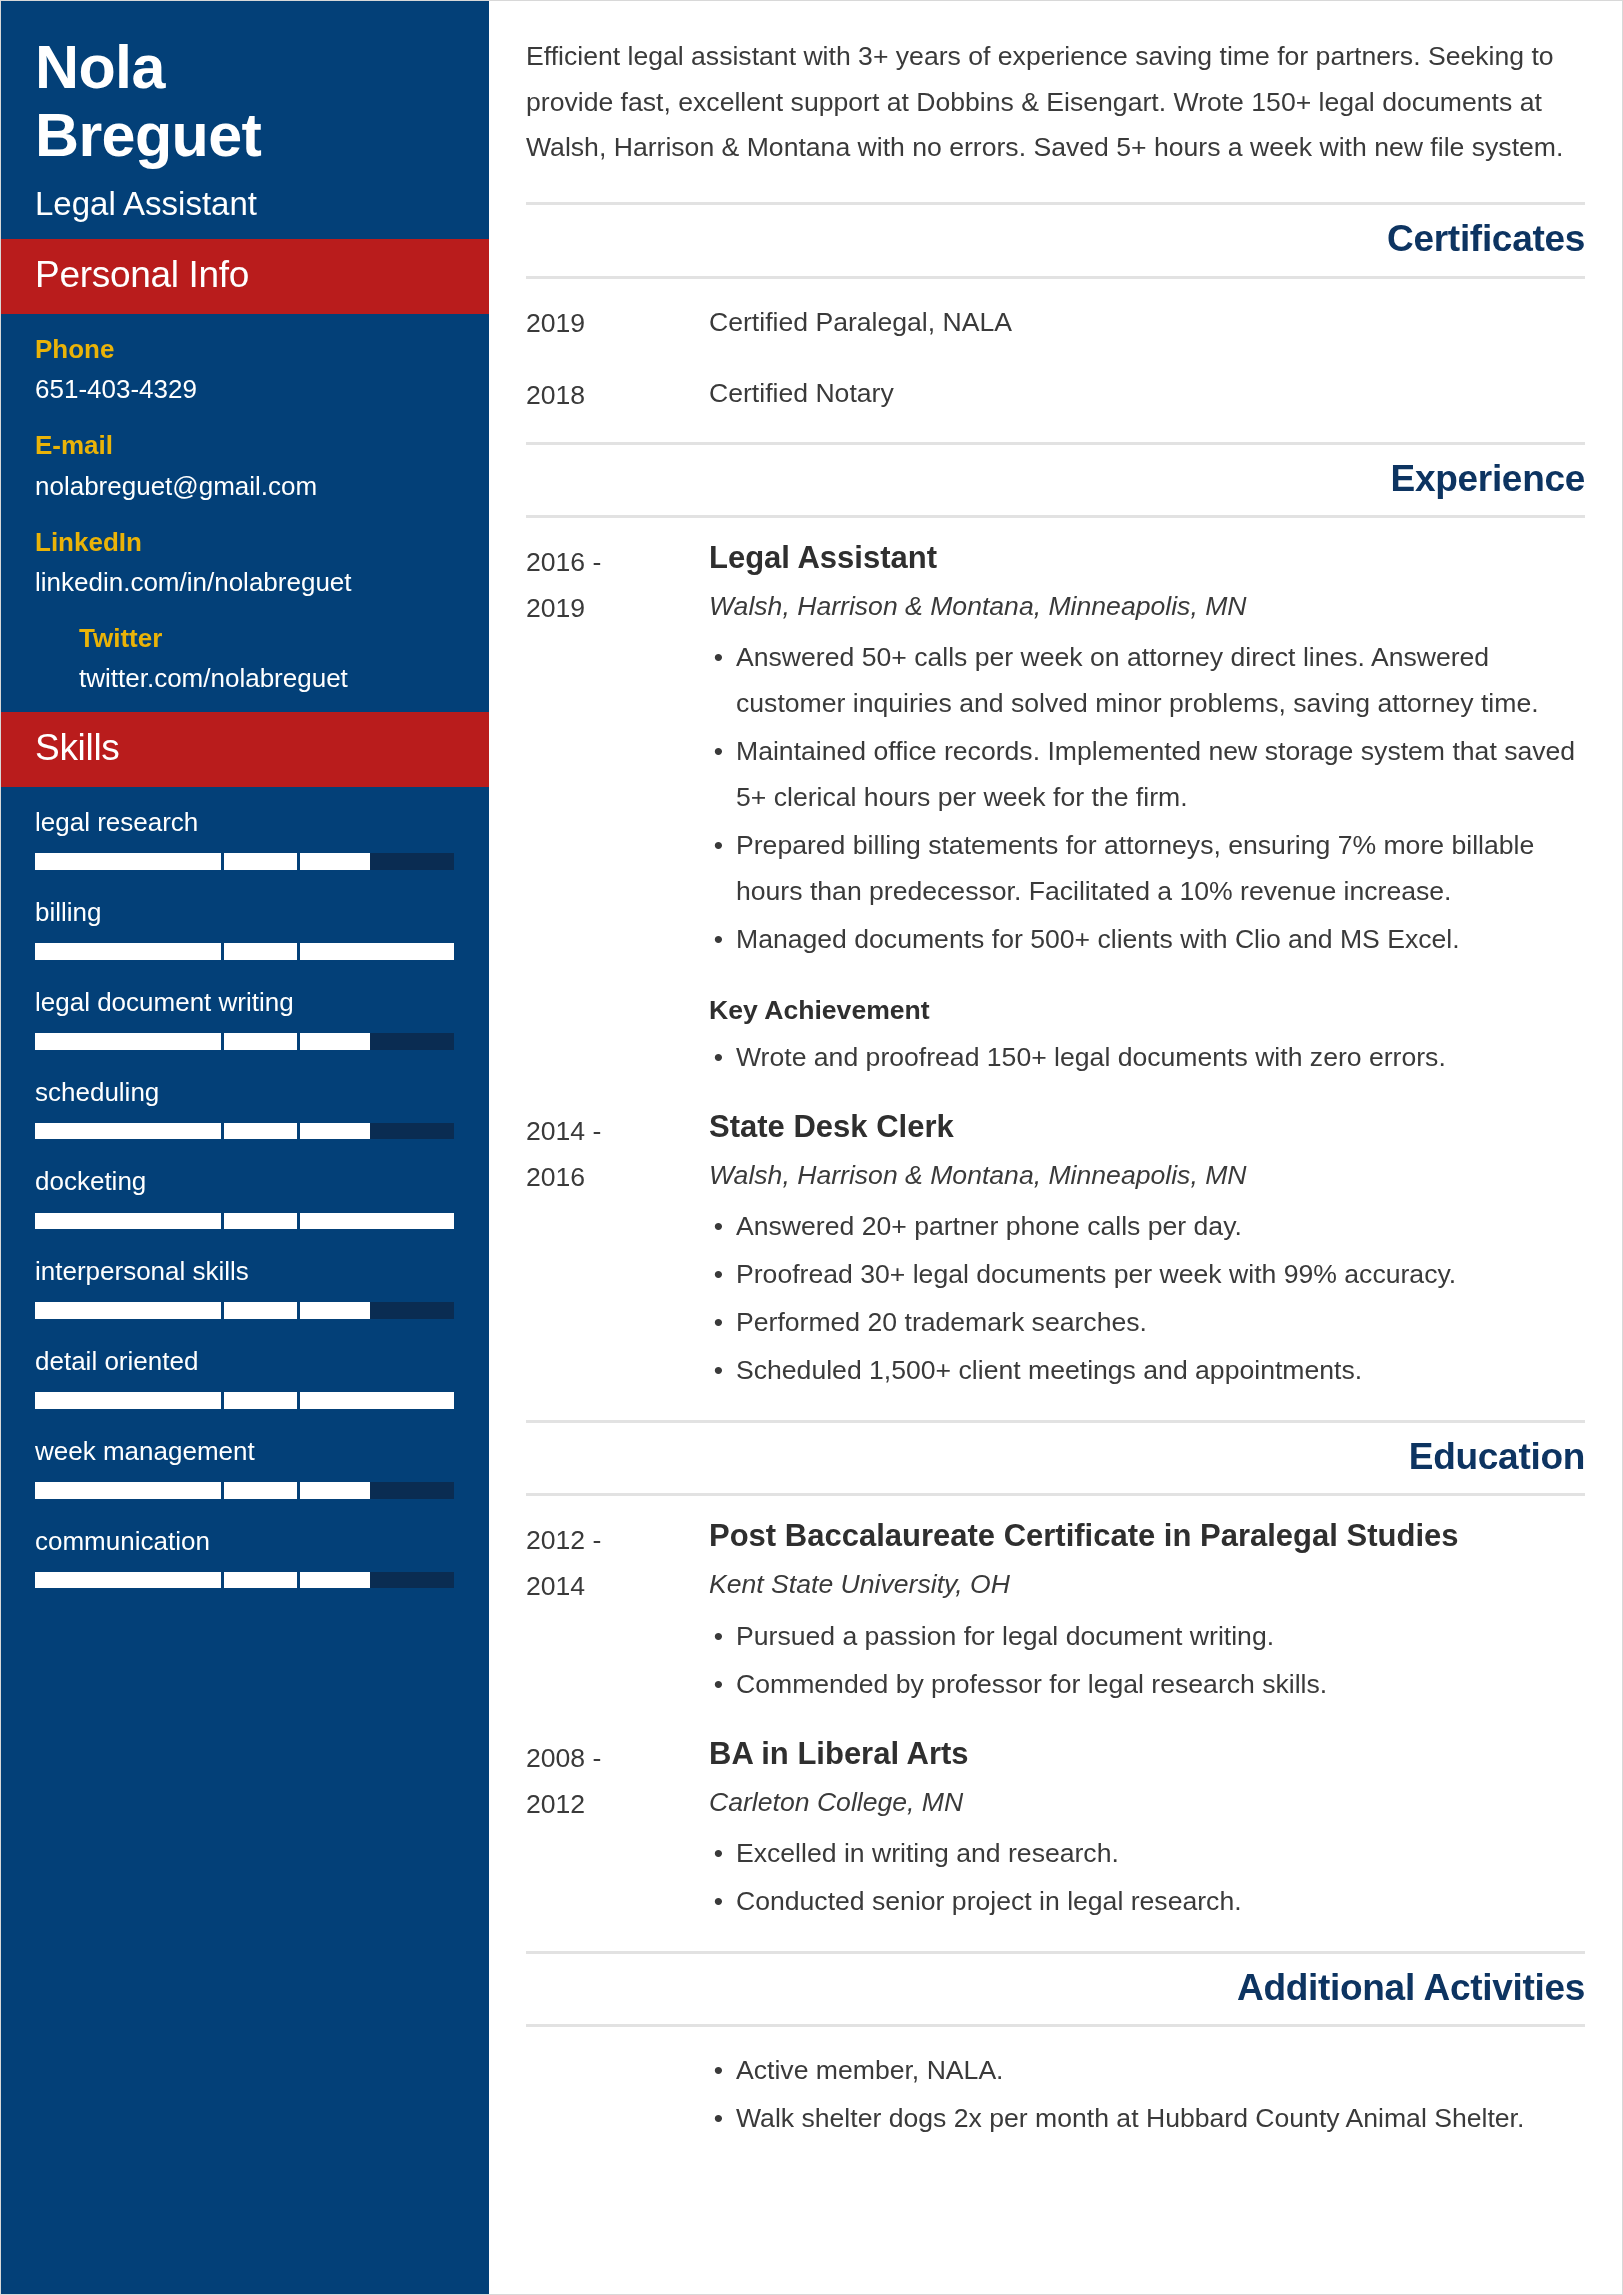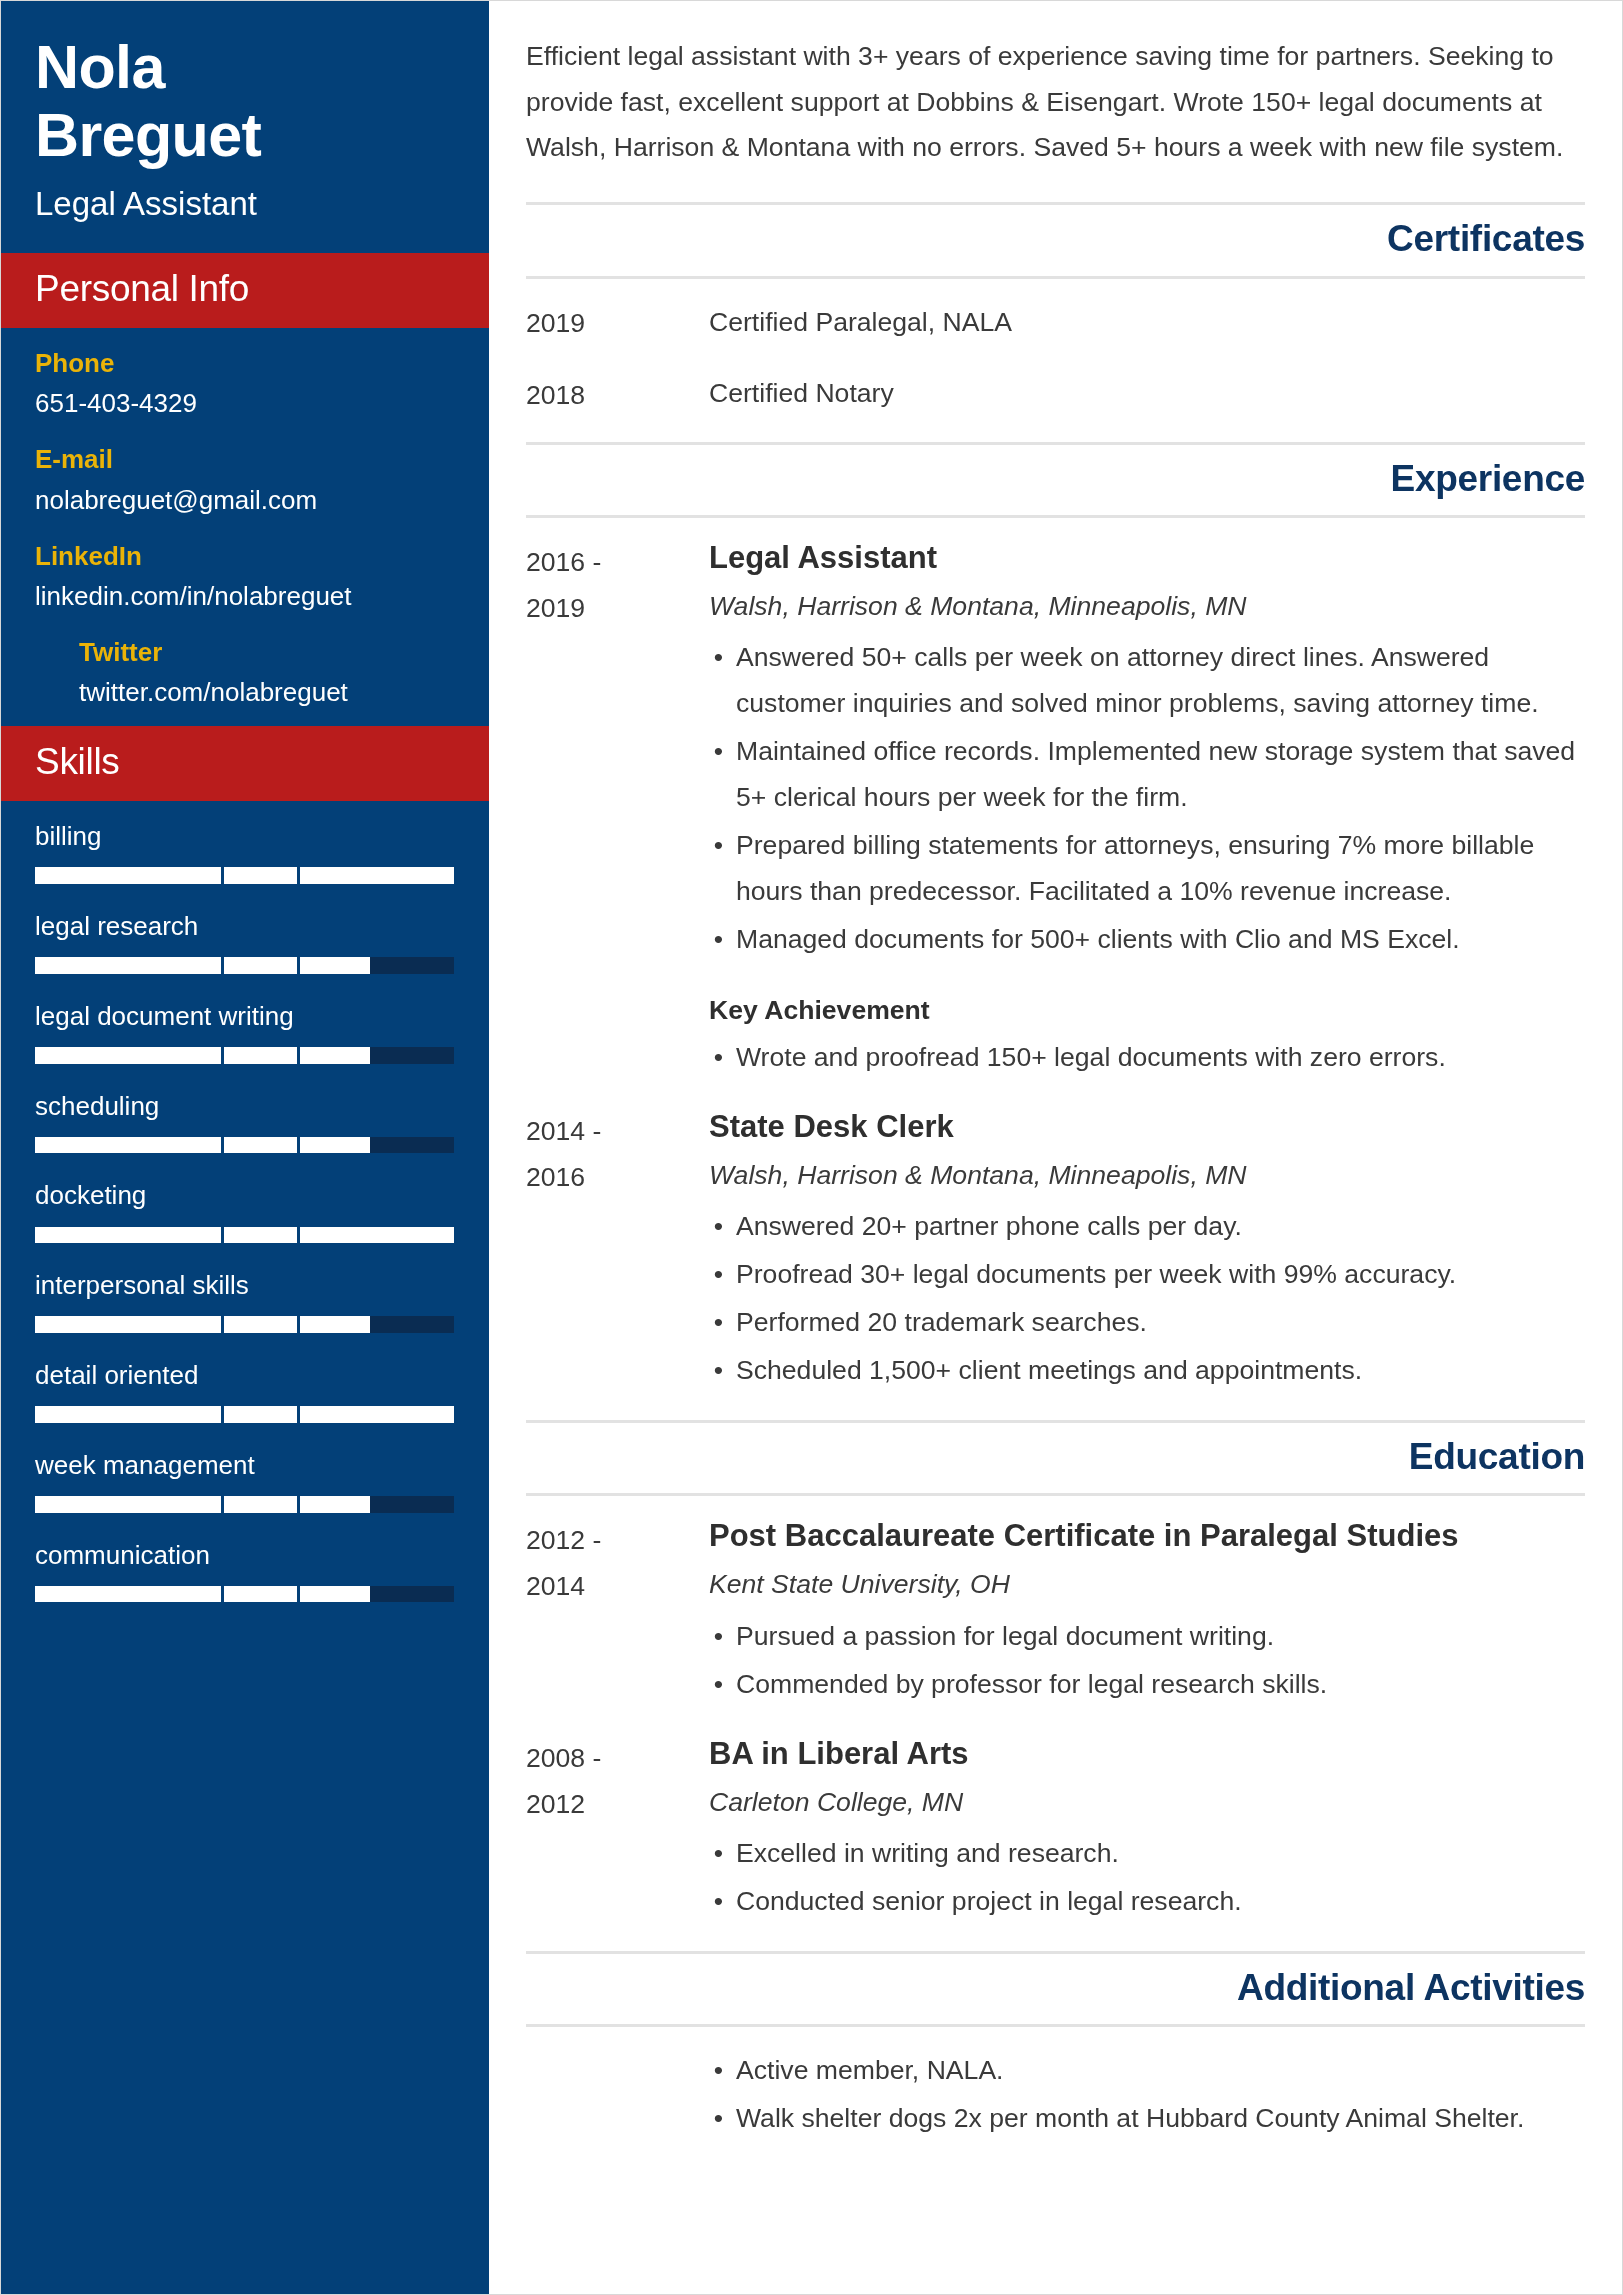--- a/index.html
+++ b/index.html
@@ -27,21 +27,21 @@
   
   .sidebar {
     width: 488px;
     flex: 0 0 488px;
     background: #034078;
     color: #ffffff;
     position: relative;
   }
 
   .name-block {
-    padding: 32px 34px 30px 34px;
+    padding: 32px 34px 16px 34px;
   }
 
   .name-line {
     font-size: 61px;
     font-weight: bold;
     line-height: 1.12;
     letter-spacing: -0.6px;
     color: #ffffff;
   }
 
@@ -261,31 +261,31 @@
         <div class="contact-item">
           <div class="contact-label">Twitter</div>
           <div class="contact-value">twitter.com/nolabreguet</div>
         </div>
       </div>
 
     <div class="side-section-head">Skills</div>
 
     <div class="skills-list" id="skills-list">
         <div class="skill-item">
+          <div class="skill-name">legal research</div>
+          <div class="skill-bar">
+            <div class="skill-fill" style="width: 80%;"></div>
+            <div class="skill-seg" style="left: 186px;"></div>
+            <div class="skill-seg" style="left: 262px;"></div>
+          </div>
+        </div>
+        <div class="skill-item">
           <div class="skill-name">billing</div>
           <div class="skill-bar">
             <div class="skill-fill" style="width: 100%;"></div>
-            <div class="skill-seg" style="left: 186px;"></div>
-            <div class="skill-seg" style="left: 262px;"></div>
-          </div>
-        </div>
-        <div class="skill-item">
-          <div class="skill-name">legal research</div>
-          <div class="skill-bar">
-            <div class="skill-fill" style="width: 80%;"></div>
             <div class="skill-seg" style="left: 186px;"></div>
             <div class="skill-seg" style="left: 262px;"></div>
           </div>
         </div>
         <div class="skill-item">
           <div class="skill-name">legal document writing</div>
           <div class="skill-bar">
             <div class="skill-fill" style="width: 80%;"></div>
             <div class="skill-seg" style="left: 186px;"></div>
             <div class="skill-seg" style="left: 262px;"></div>

